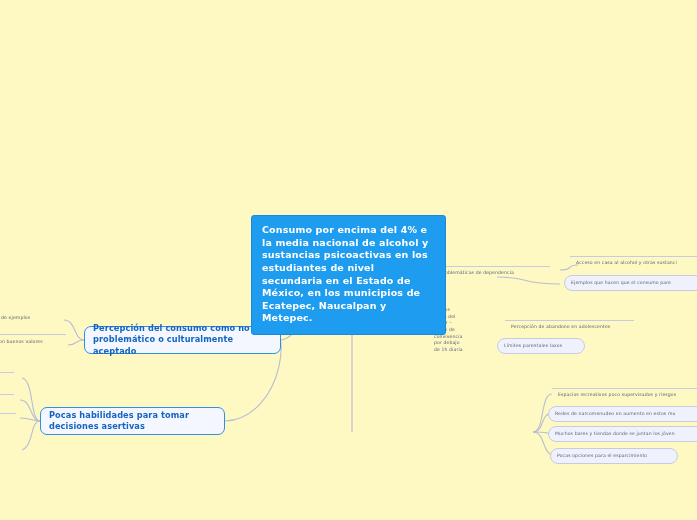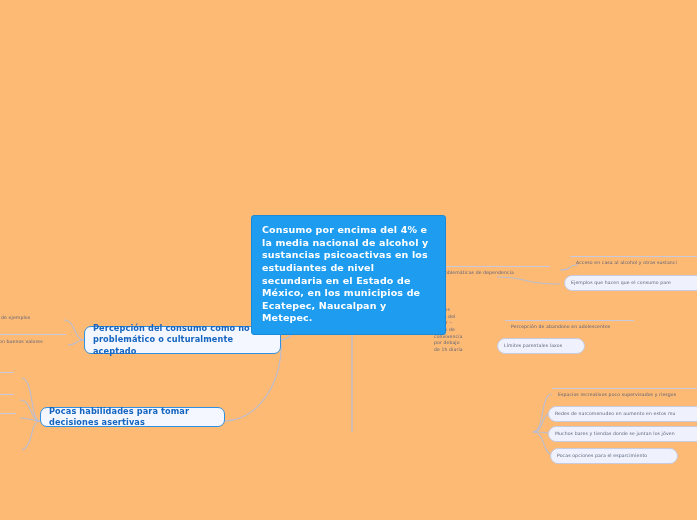--- a/index.html
+++ b/index.html
@@ -4,21 +4,21 @@
 <style>
   html, body {
     margin: 0;
     padding: 0;
     background: #eff2fd;
   }
   #canvas {
     position: relative;
     width: 697px;
     height: 520px;
-    background: #fdba74;
+    background: #fef9c3;
     overflow: hidden;
     font-family: "DejaVu Sans", "Liberation Sans", sans-serif;
   }
   #wires {
     position: absolute;
     left: 0; top: 0;
     width: 697px; height: 520px;
     pointer-events: none;
   }
 
@@ -129,21 +129,21 @@
   <div class="root-node">Consumo por encima del 4% e la media nacional de alcohol y sustancias psicoactivas en los estudiantes de nivel secundaria en el Estado de México, en los municipios de Ecatepec, Naucalpan y Metepec.</div>
 
   <div class="branch" style="left:84px; top:326px; width:197px; height:28px;">
     <span>Percepción del consumo como no problemático o culturalmente aceptado</span>
   </div>
 
   <div class="leaf leaf-multi noborder" style="left:-12px; top:311px; width:62px; height:22px; white-space:pre-line;">ca de ejemplos
 a.</div>
   <div class="leaf topline" style="left:-16px; top:334px; width:82px; height:16px;">ta con buenos valores</div>
 
-  <div class="branch" style="left:40px; top:407px; width:185px; height:20px;">
+  <div class="branch" style="left:40px; top:407px; width:185px; height:28px;">
     <span>Pocas habilidades para tomar decisiones asertivas</span>
   </div>
 
   <div class="leaf topline" style="left:-14px; top:372px; width:28px; height:13px;">d</div>
   <div class="leaf topline" style="left:-14px; top:394px; width:28px; height:13px;">es</div>
   <div class="leaf topline" style="left:-14px; top:413px; width:30px; height:13px;">cia</div>
 
   <div class="branch" style="left:359px; top:303px; width:48px; height:24px; padding:3px 5px; line-height:1.25;">
     <span>ación Familiar</span>
   </div>

